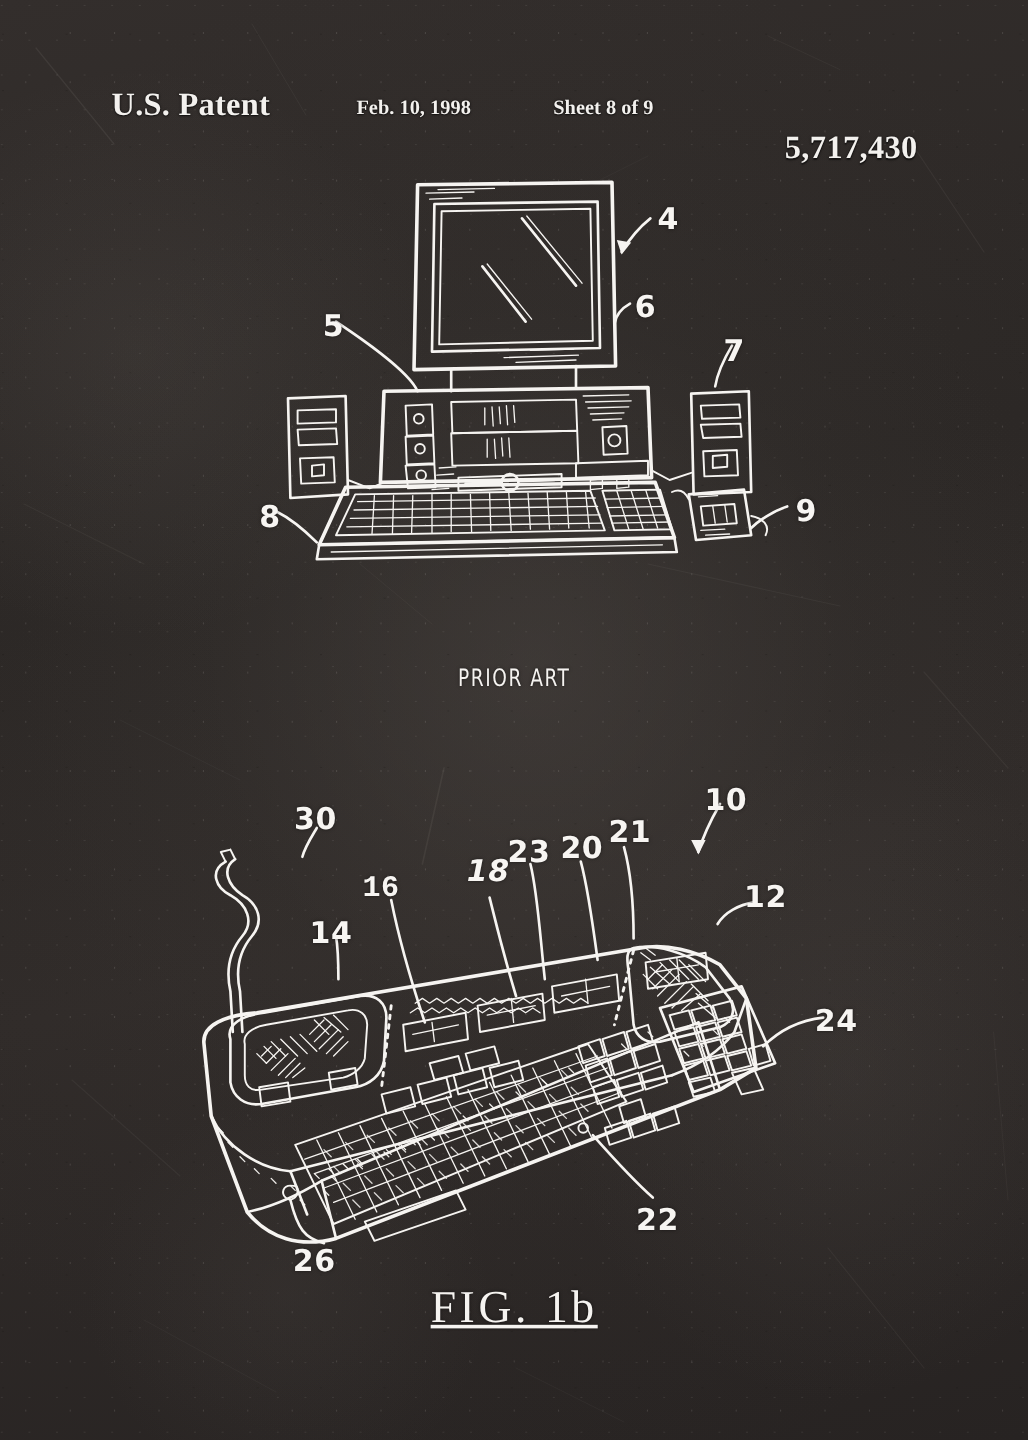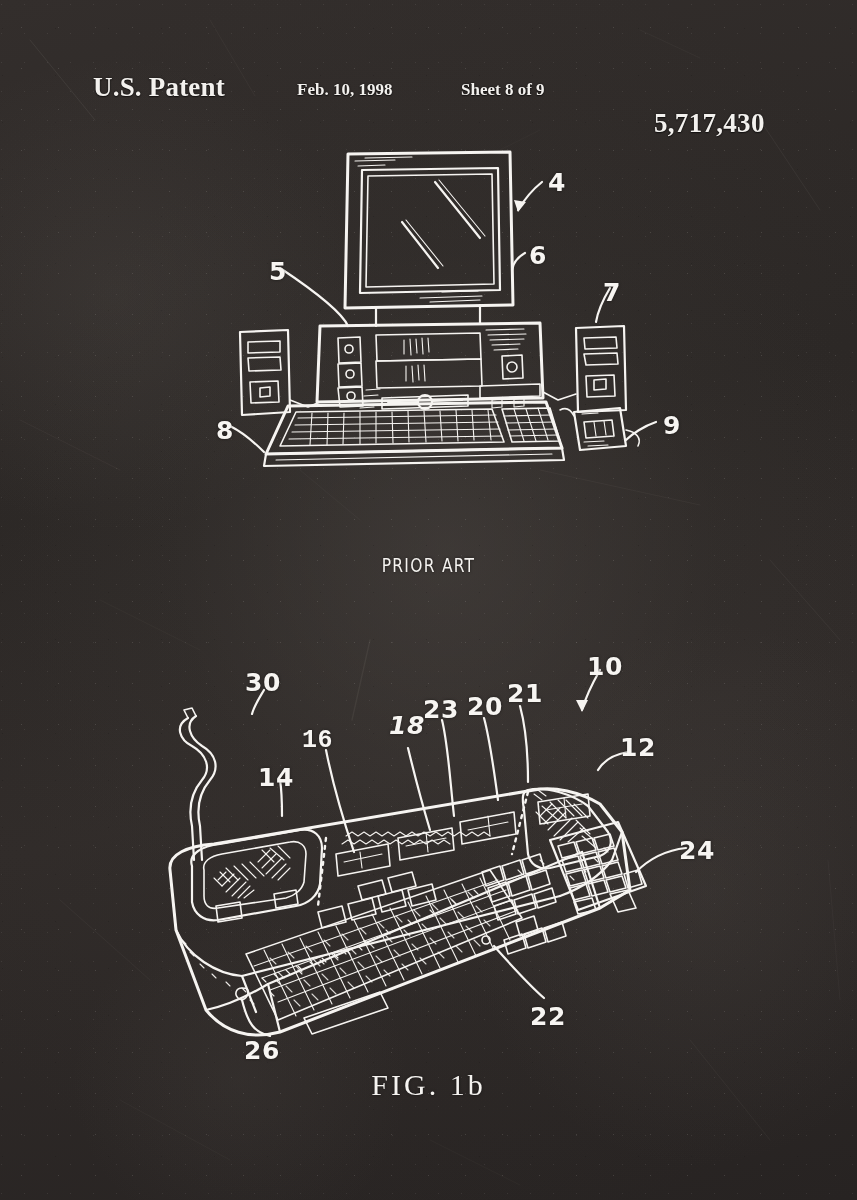--- a/index.html
+++ b/index.html
@@ -86,21 +86,21 @@
     font-family: "Liberation Serif", serif;
   }
   #cap-1a-sub {
     left: 0; width: 857px; top: 553px;
     font-size: 20px; letter-spacing: 1.5px;
     font-family: "DejaVu Sans Condensed", "Liberation Sans Narrow", "Liberation Sans", sans-serif;
     transform: scaleX(.86);
   }
   #cap-1b {
     left: 0; width: 857px; top: 1068px;
-    font-size: 30px; letter-spacing: 3px;
+    font-size: 38px; letter-spacing: 3px; text-decoration: underline;
   }
 
   
   .numeral {
     position: absolute;
     color: #f7f5f2;
     font-family: "DejaVu Sans", sans-serif;
     font-size: 25px;
     font-weight: 600;
     letter-spacing: .5px;

